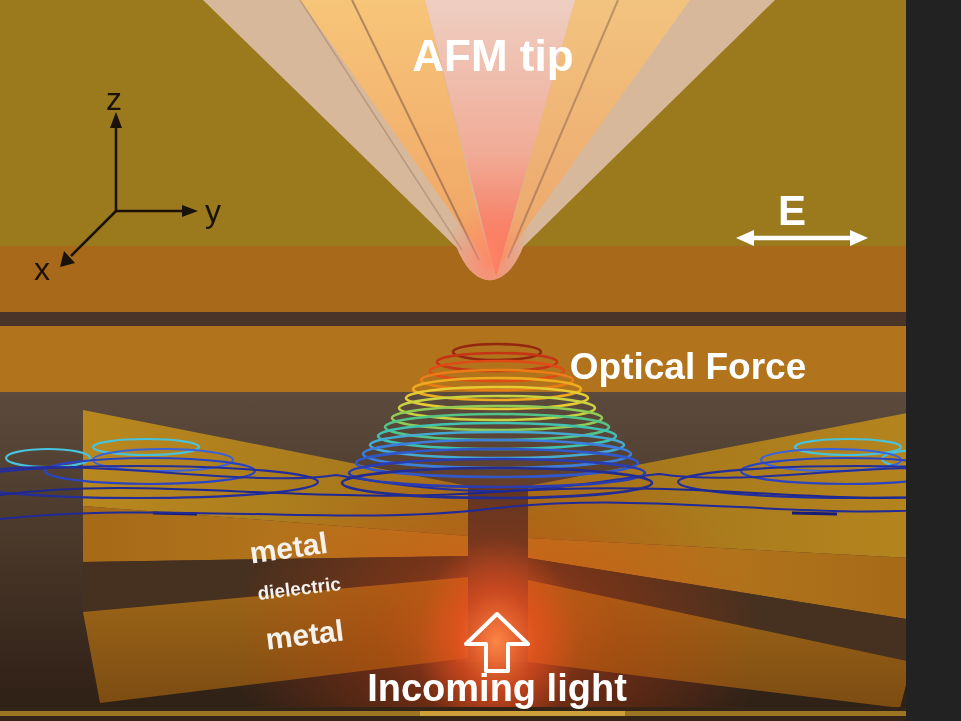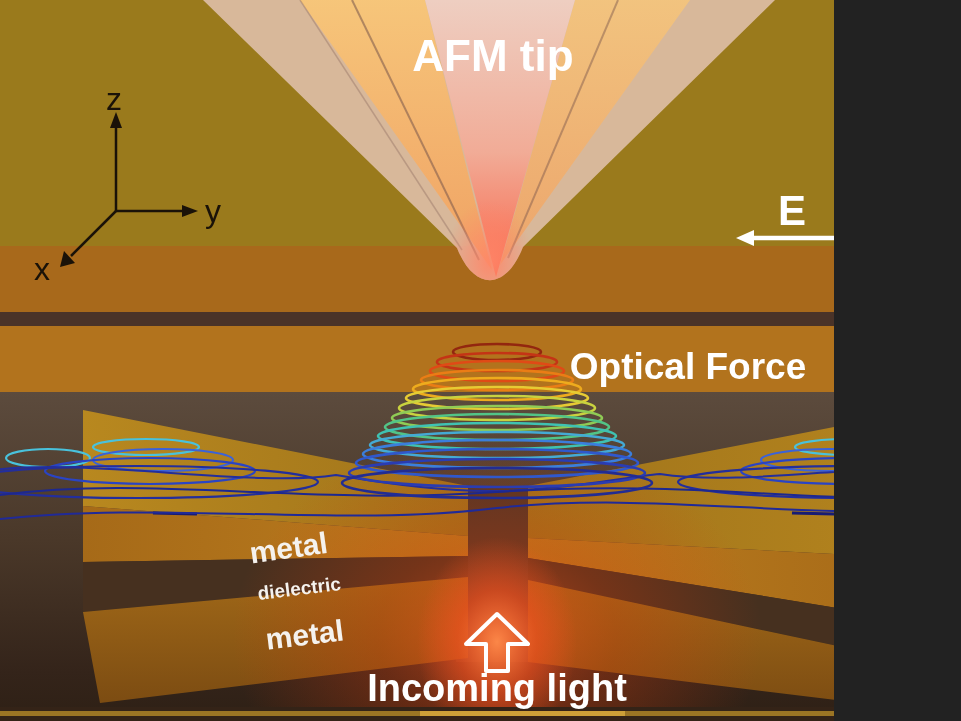--- a/index.html
+++ b/index.html
@@ -1,18 +1,18 @@
 <!DOCTYPE html>
 <html><head>
 <meta charset="utf-8">
 <style>
   html,body{margin:0;padding:0;background:#222;}
   #stage{
     position:relative;
-    width:834px;height:721px;
+    width:906px;height:721px;
     overflow:hidden;
     font-family:"Liberation Sans",sans-serif;
   }
   #stage svg{display:block;}
   text{font-family:"Liberation Sans",sans-serif;}
 </style>
 </head>
 <body>
 
 <div id="stage">

